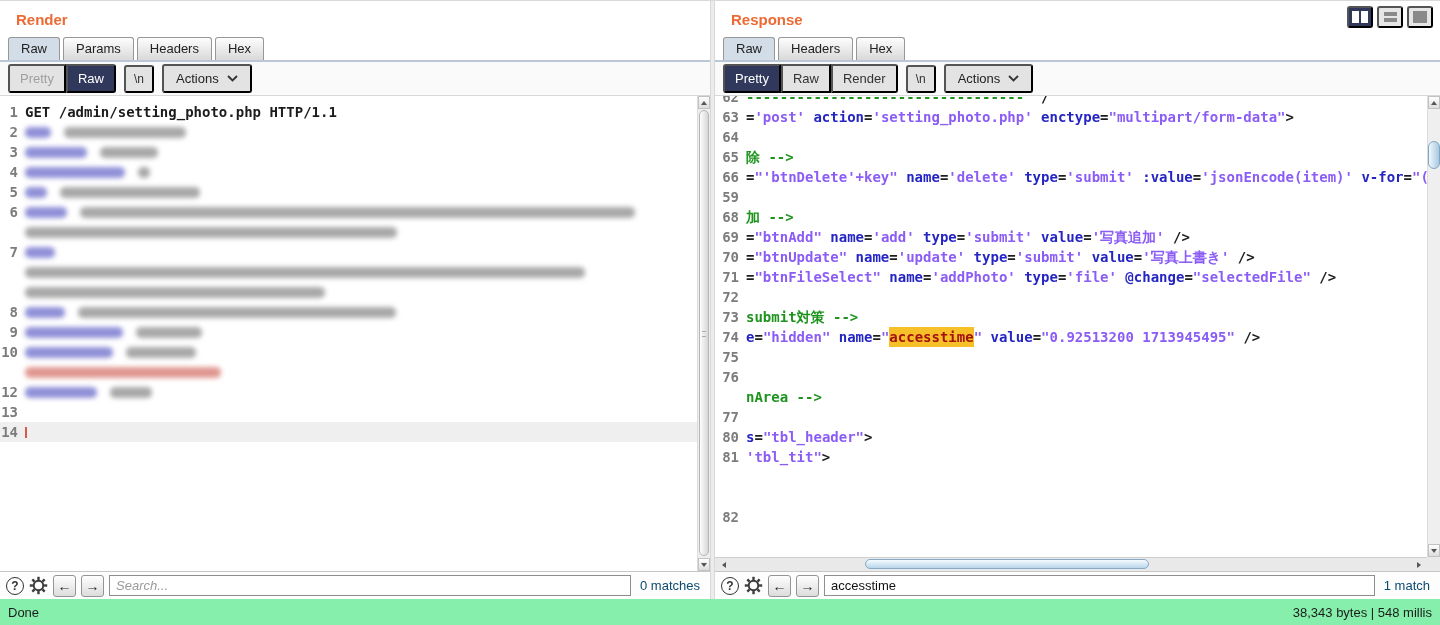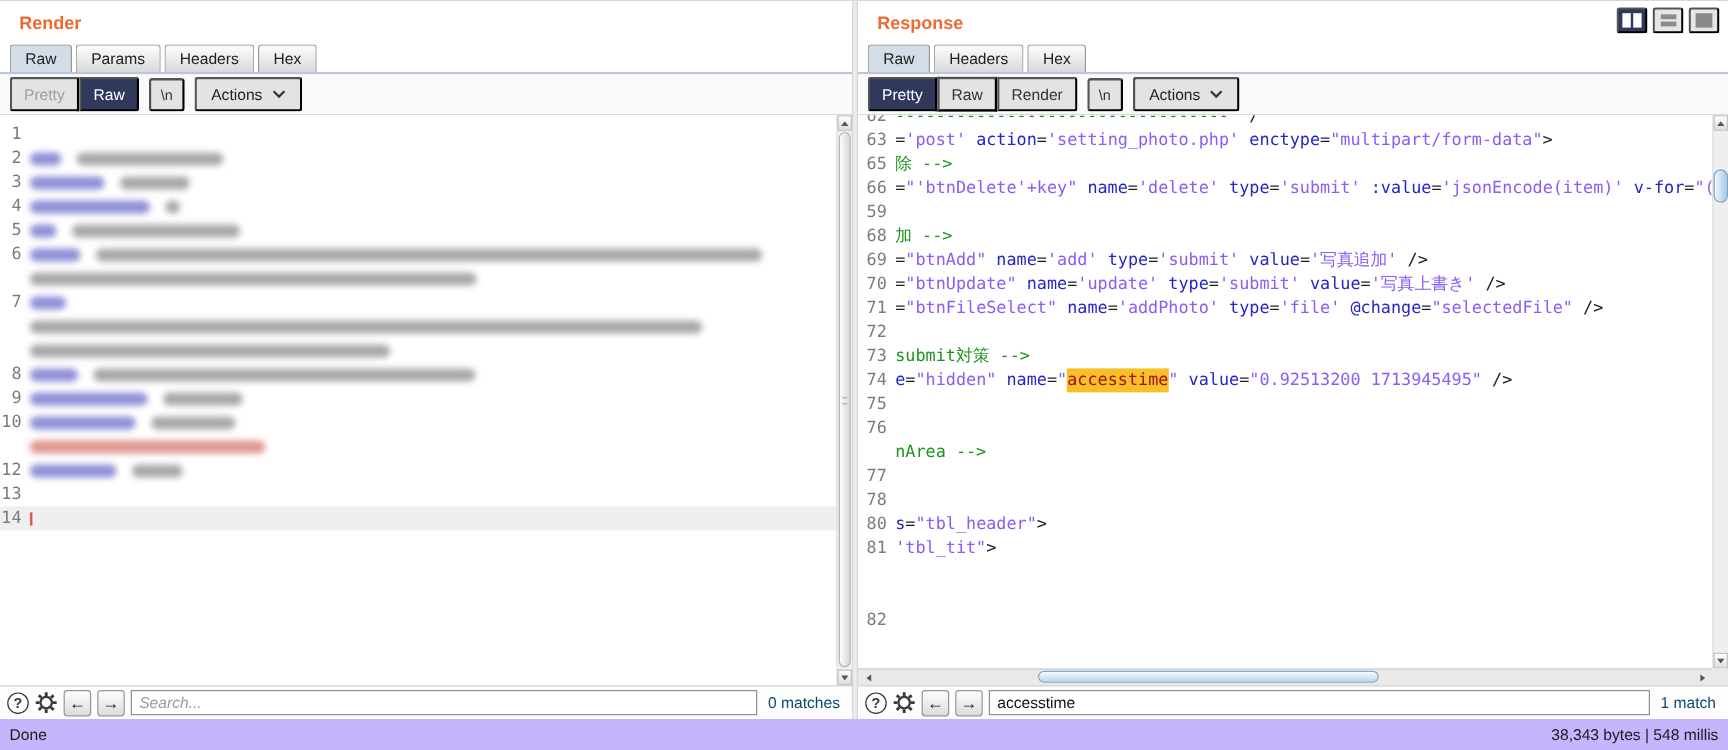--- a/index.html
+++ b/index.html
@@ -33,21 +33,21 @@
   .vbtn.dim { color:#9f9f9f; }
   .sq-btn { font-size:12px; padding:5px 8px; background:#e3e3e3; border-radius:3px; color:#333; }
   .actions-btn { display:flex; align-items:center; gap:8px; font-size:13px;
     padding:5px 12px; background:#e3e3e3; border-radius:3px; color:#222; }
 
   .editor { flex:1; position:relative; overflow:hidden; background:#fff;
     font-family:"DejaVu Sans Mono", monospace; font-size:14px; line-height:20px; }
   .ed-rows { position:absolute; left:0; top:0; right:13px; }
   .panel.left  .ed-rows { padding-top:6px; }
   .panel.right .ed-rows { top:-9px; }
-  .ed-row { display:flex; height:20px; white-space:pre; align-items:center; }
+  .ed-row { display:flex; height:20px; white-space:pre; align-items:center;font-weight:bold; }
   .ed-row.sel-row { background:#efefef; }
   .ln { flex-shrink:0; text-align:right; color:#7c7c7c; }
   .panel.left  .ln { width:18px; }
   .panel.right .ln { width:24px; }
   .lc { padding-left:7px; display:flex; align-items:center; white-space:pre; }
   .code-t { color:#1c1c1c; }
   .code-a { color:#2525c4; }
   .code-s { color:#8b5cf6; }
   .code-c { color:#1e941e; }
   .code-h { color:#a51111; background:#f7c028; }
@@ -95,21 +95,21 @@
   .gear-icon { flex-shrink:0; display:flex; }
   .nav-btn { width:23px; height:22px; border:1px solid #949494; border-radius:3px;
     background:linear-gradient(#fefefe,#dcdcdc); font-size:14px; color:#222;
     display:flex; align-items:center; justify-content:center; flex-shrink:0; }
   .search-input { flex:1; height:21px; border:1px solid #8f8f8f; font-size:13px;
     padding:0 6px; color:#111; background:#fff; }
   .search-input::placeholder { color:#9a9a9a; font-style:italic; }
   .matches { font-size:13px; color:#0c4a6e; white-space:nowrap; padding:0 4px; }
 
   .statusbar { height:26px; display:flex; justify-content:space-between; align-items:center;
-    padding:0 8px; font-size:13px; color:#1c1c1c; background:#c4b5fd; }
+    padding:0 8px; font-size:13px; color:#1c1c1c; background:#86efac; }
 
   .layout-btns { position:absolute; top:5px; right:7px; display:flex; gap:4px; }
   .lay-btn { width:26px; height:22px; border-radius:3px; background:#e6e6e6;
     display:flex; align-items:center; justify-content:center; gap:2px; flex-direction:row; }
   .lay-btn.active { background:#30395c; }
   .ic-col { width:7px; height:12px; background:#fff; }
   .ic-rows { display:flex; flex-direction:column; gap:2px; }
   .ic-rows span { display:block; width:13px; height:4px; background:#8a8a8a; }
   .ic-square { width:14px; height:12px; background:#8a8a8a; }
 </style>
@@ -137,21 +137,21 @@
         <button class="sq-btn">\n</button>
         <button class="actions-btn">
           <span>Actions</span>
           <svg class="chevron" width="11" height="7" viewBox="0 0 11 7">
               <polyline points="1,1 5.5,5.5 10,1" fill="none" stroke="#333" stroke-width="1.8"></polyline>
             </svg>
         </button>
       </div>
       <div class="editor">
         <div class="ed-rows">
-            <div class="ed-row"><span class="ln">1</span></div>
+            <div class="ed-row"><span class="ln">1</span><span class="lc"><span class="code-t">GET /admin/setting_photo.php HTTP/1.1</span></span></div>
             <div class="ed-row"><span class="ln">2</span><span class="lc"><span class="bseg name" style="width: 26px;"></span><span class="bseg val" style="width: 122px;"></span></span></div>
             <div class="ed-row"><span class="ln">3</span><span class="lc"><span class="bseg name" style="width: 62px;"></span><span class="bseg val" style="width: 58px;"></span></span></div>
             <div class="ed-row"><span class="ln">4</span><span class="lc"><span class="bseg name" style="width: 100px;"></span><span class="bseg val" style="width: 12px;"></span></span></div>
             <div class="ed-row"><span class="ln">5</span><span class="lc"><span class="bseg name" style="width: 22px;"></span><span class="bseg val" style="width: 140px;"></span></span></div>
             <div class="ed-row"><span class="ln">6</span><span class="lc"><span class="bseg name" style="width: 42px;"></span><span class="bseg val" style="width: 555px;"></span></span></div>
             <div class="ed-row"><span class="ln"></span><span class="lc"><span class="bseg val" style="width: 372px;"></span></span></div>
             <div class="ed-row"><span class="ln">7</span><span class="lc"><span class="bseg name" style="width: 30px;"></span></span></div>
             <div class="ed-row"><span class="ln"></span><span class="lc"><span class="bseg val" style="width: 560px;"></span></span></div>
             <div class="ed-row"><span class="ln"></span><span class="lc"><span class="bseg val" style="width: 300px;"></span></span></div>
             <div class="ed-row"><span class="ln">8</span><span class="lc"><span class="bseg name" style="width: 40px;"></span><span class="bseg val" style="width: 318px;"></span></span></div>
@@ -219,35 +219,35 @@
           <span>Actions</span>
           <svg class="chevron" width="11" height="7" viewBox="0 0 11 7">
               <polyline points="1,1 5.5,5.5 10,1" fill="none" stroke="#333" stroke-width="1.8"></polyline>
             </svg>
         </button>
       </div>
       <div class="editor">
         <div class="ed-rows">
             <div class="ed-row"><span class="ln">62</span><span class="lc"><span class="code-c">---------------------------------</span><span class="code-t">  /</span></span></div>
             <div class="ed-row"><span class="ln">63</span><span class="lc"><span class="code-t">=</span><span class="code-s">'post'</span><span class="code-a"> action</span><span class="code-t">=</span><span class="code-s">'setting_photo.php'</span><span class="code-a"> enctype</span><span class="code-t">=</span><span class="code-s">"multipart/form-data"</span><span class="code-t">&gt;</span></span></div>
+            <div class="ed-row"><span class="ln">64</span><span class="lc"></span></div>
             <div class="ed-row"><span class="ln">65</span><span class="lc"><span class="code-c">除 --&gt;</span></span></div>
             <div class="ed-row"><span class="ln">66</span><span class="lc"><span class="code-t">=</span><span class="code-s">"'btnDelete'+key"</span><span class="code-a"> name</span><span class="code-t">=</span><span class="code-s">'delete'</span><span class="code-a"> type</span><span class="code-t">=</span><span class="code-s">'submit'</span><span class="code-a"> :value</span><span class="code-t">=</span><span class="code-s">'jsonEncode(item)'</span><span class="code-a"> v-for</span><span class="code-t">=</span><span class="code-s">"(</span></span></div>
             <div class="ed-row"><span class="ln">59</span><span class="lc"></span></div>
             <div class="ed-row"><span class="ln">68</span><span class="lc"><span class="code-c">加 --&gt;</span></span></div>
             <div class="ed-row"><span class="ln">69</span><span class="lc"><span class="code-t">=</span><span class="code-s">"btnAdd"</span><span class="code-a"> name</span><span class="code-t">=</span><span class="code-s">'add'</span><span class="code-a"> type</span><span class="code-t">=</span><span class="code-s">'submit'</span><span class="code-a"> value</span><span class="code-t">=</span><span class="code-s">'写真追加'</span><span class="code-t"> /&gt;</span></span></div>
             <div class="ed-row"><span class="ln">70</span><span class="lc"><span class="code-t">=</span><span class="code-s">"btnUpdate"</span><span class="code-a"> name</span><span class="code-t">=</span><span class="code-s">'update'</span><span class="code-a"> type</span><span class="code-t">=</span><span class="code-s">'submit'</span><span class="code-a"> value</span><span class="code-t">=</span><span class="code-s">'写真上書き'</span><span class="code-t"> /&gt;</span></span></div>
             <div class="ed-row"><span class="ln">71</span><span class="lc"><span class="code-t">=</span><span class="code-s">"btnFileSelect"</span><span class="code-a"> name</span><span class="code-t">=</span><span class="code-s">'addPhoto'</span><span class="code-a"> type</span><span class="code-t">=</span><span class="code-s">'file'</span><span class="code-a"> @change</span><span class="code-t">=</span><span class="code-s">"selectedFile"</span><span class="code-t"> /&gt;</span></span></div>
             <div class="ed-row"><span class="ln">72</span><span class="lc"></span></div>
             <div class="ed-row"><span class="ln">73</span><span class="lc"><span class="code-c">submit対策 --&gt;</span></span></div>
             <div class="ed-row"><span class="ln">74</span><span class="lc"><span class="code-a">e</span><span class="code-t">=</span><span class="code-s">"hidden"</span><span class="code-a"> name</span><span class="code-t">=</span><span class="code-s">"</span><span class="code-h">accesstime</span><span class="code-s">"</span><span class="code-a"> value</span><span class="code-t">=</span><span class="code-s">"0.92513200 1713945495"</span><span class="code-t"> /&gt;</span></span></div>
             <div class="ed-row"><span class="ln">75</span><span class="lc"></span></div>
             <div class="ed-row"><span class="ln">76</span><span class="lc"></span></div>
             <div class="ed-row"><span class="ln"></span><span class="lc"><span class="code-c">nArea --&gt;</span></span></div>
             <div class="ed-row"><span class="ln">77</span><span class="lc"></span></div>
-            <div class="ed-row"><span class="ln">78</span><span class="lc"></span></div>
             <div class="ed-row"><span class="ln">80</span><span class="lc"><span class="code-a">s</span><span class="code-t">=</span><span class="code-s">"tbl_header"</span><span class="code-t">&gt;</span></span></div>
             <div class="ed-row"><span class="ln">81</span><span class="lc"><span class="code-s">'tbl_tit"</span><span class="code-t">&gt;</span></span></div>
             <div class="ed-row"><span class="ln"></span><span class="lc"></span></div>
             <div class="ed-row"><span class="ln"></span><span class="lc"></span></div>
             <div class="ed-row"><span class="ln">82</span><span class="lc"></span></div>
           </div>
         <div class="hscroll">
           <div class="hs-arr left">
               <span class="tri-left"></span>
             </div>

